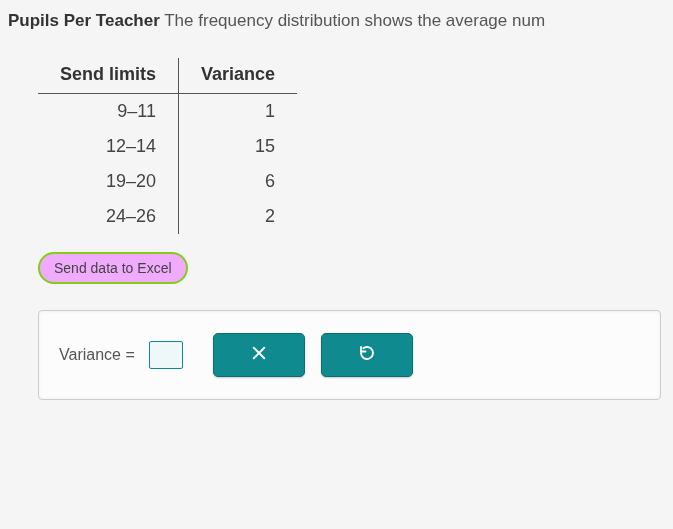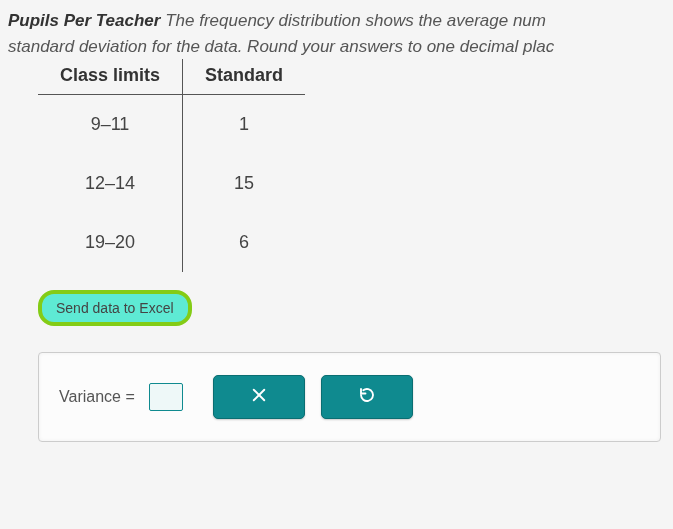--- a/index.html
+++ b/index.html
@@ -9,25 +9,24 @@
       color: #333;
       width: 673px;
       height: 529px;
       overflow: hidden;
       padding: 8px 0 0 8px;
     }
     .prompt {
       font-size: 17px;
       line-height: 1.5;
       color: #555;
-      margin-bottom: 0;
+      margin-bottom: 24px;
       padding-right: 12px;
       white-space: nowrap;
       overflow: hidden;
-      font-style: italic;
     }
     .prompt .title {
       font-weight: bold;
       color: #333;
     }
     .table-wrap {
       margin-left: 30px;
       margin-bottom: 18px;
     }
     table {
@@ -37,34 +36,34 @@
       font-weight: bold;
       font-size: 18px;
       color: #333;
       padding: 6px 22px 8px 22px;
       border-bottom: 1.5px solid #555;
       text-align: center;
     }
     td {
       font-size: 18px;
       color: #444;
-      padding: 19px 22px;
-      text-align: center;
+      padding: 7px 22px;
+      text-align: right;
     }
     td.col-left { border-right: 1.5px solid #555; }
     th.col-left { border-right: 1.5px solid #555; }
     .send-btn {
       margin-left: 30px;
       display: inline-block;
-      border: 4px solid #84cc16;
+      border: 2px solid #84cc16;
       border-radius: 16px;
       padding: 6px 14px;
       font-size: 14px;
       color: #444;
-      background: #5eead4;
+      background: #f0abfc;
       cursor: pointer;
       margin-bottom: 26px;
     }
     .answer-box {
       margin: 0 12px 0 30px;
       border: 1px solid #ccc;
       border-radius: 4px;
       background: #fcfcfc;
       padding: 22px 20px 22px 20px;
       display: flex;
@@ -116,43 +115,46 @@
       top: 8px;
     }
   </style>
 </head>
 <body>
 
 
 
 <div class="prompt">
   <span class="title">Pupils Per Teacher</span><span> The frequency distribution shows the average num</span><br>
-  <span>standard deviation for the data. Round your answers to one decimal plac</span>
 </div>
 
 <div class="table-wrap">
   <table>
     <thead>
       <tr>
-        <th class="col-left">Class limits</th>
-        <th>Standard</th>
+        <th class="col-left">Send limits</th>
+        <th>Variance</th>
       </tr>
     </thead>
     <tbody>
       <tr>
           <td class="col-left">9–11</td>
           <td>1</td>
         </tr>
       <tr>
           <td class="col-left">12–14</td>
           <td>15</td>
         </tr>
       <tr>
           <td class="col-left">19–20</td>
           <td>6</td>
+        </tr>
+      <tr>
+          <td class="col-left">24–26</td>
+          <td>2</td>
         </tr>
     </tbody>
   </table>
 </div>
 
 <div class="send-btn">
   <span>Send data to Excel</span>
 </div>
 
 <div class="answer-box">

